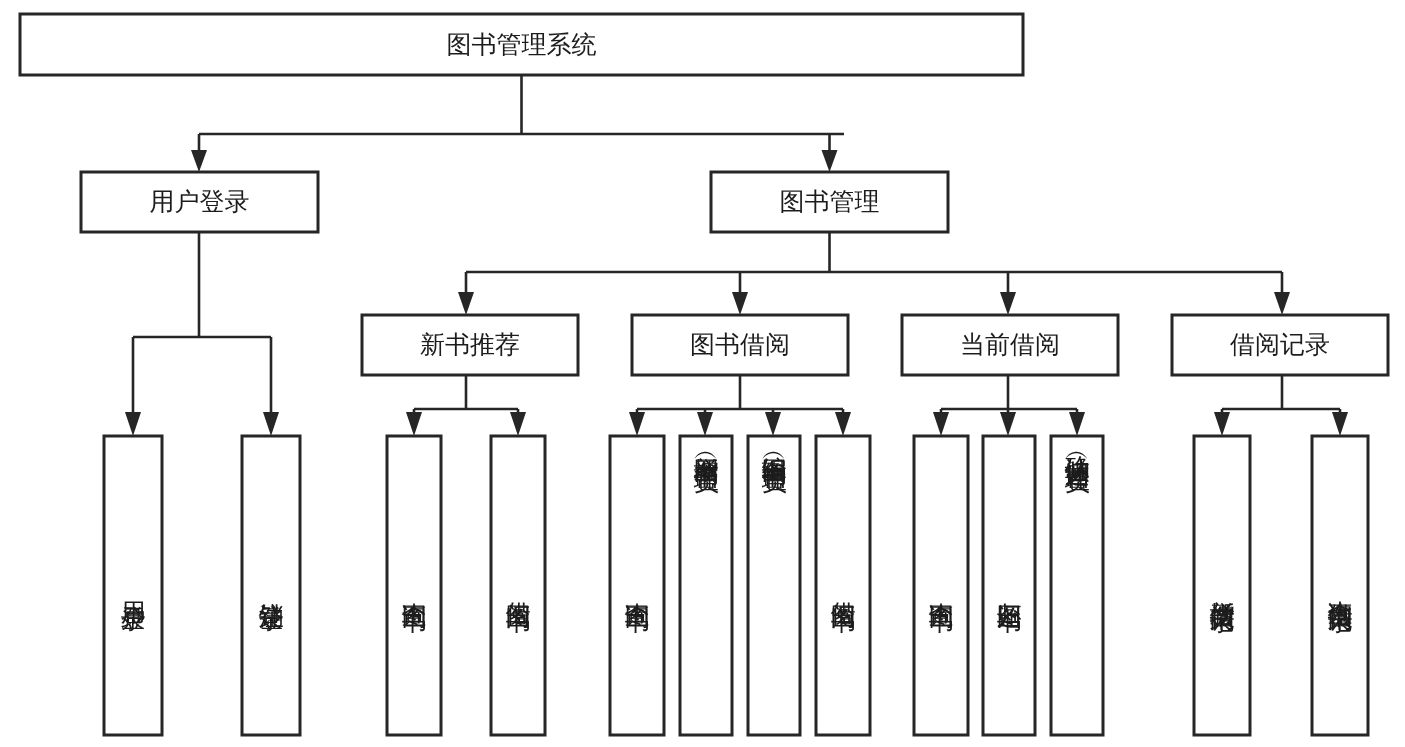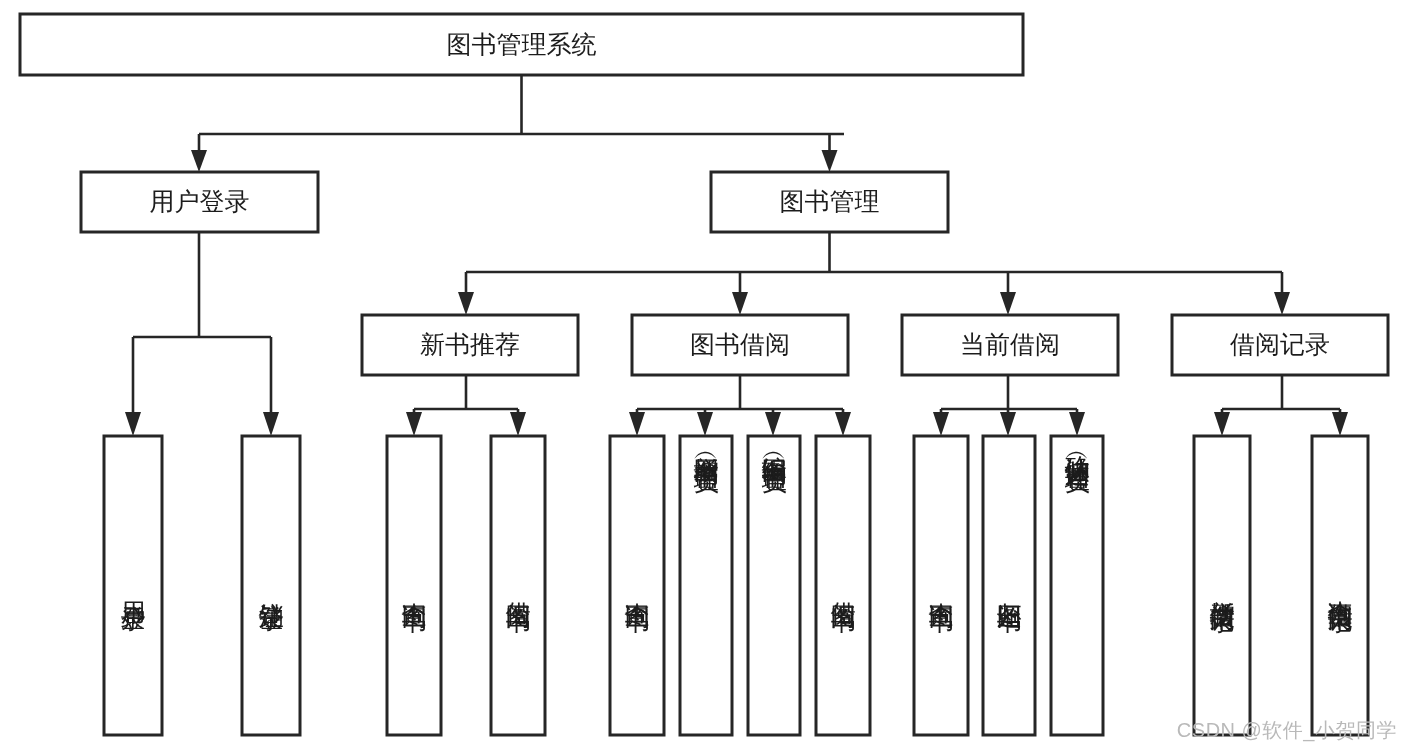--- a/index.html
+++ b/index.html
@@ -275,15 +275,14 @@
     <span class="vlabel">确认归还（管理员）</span>
   </div>
 
   <div class="vlabel-wrap" style="left:1194px; top:436px; width:56px; height:299px;">
     <span class="vlabel">新增借阅记录</span>
   </div>
   <div class="vlabel-wrap" style="left:1312px; top:436px; width:56px; height:299px;">
     <span class="vlabel">查询借阅记录</span>
   </div>
 
-  <div id="watermark">CSDN @软件_小贺同学</div>
 
 </div>
 
 </body></html>

